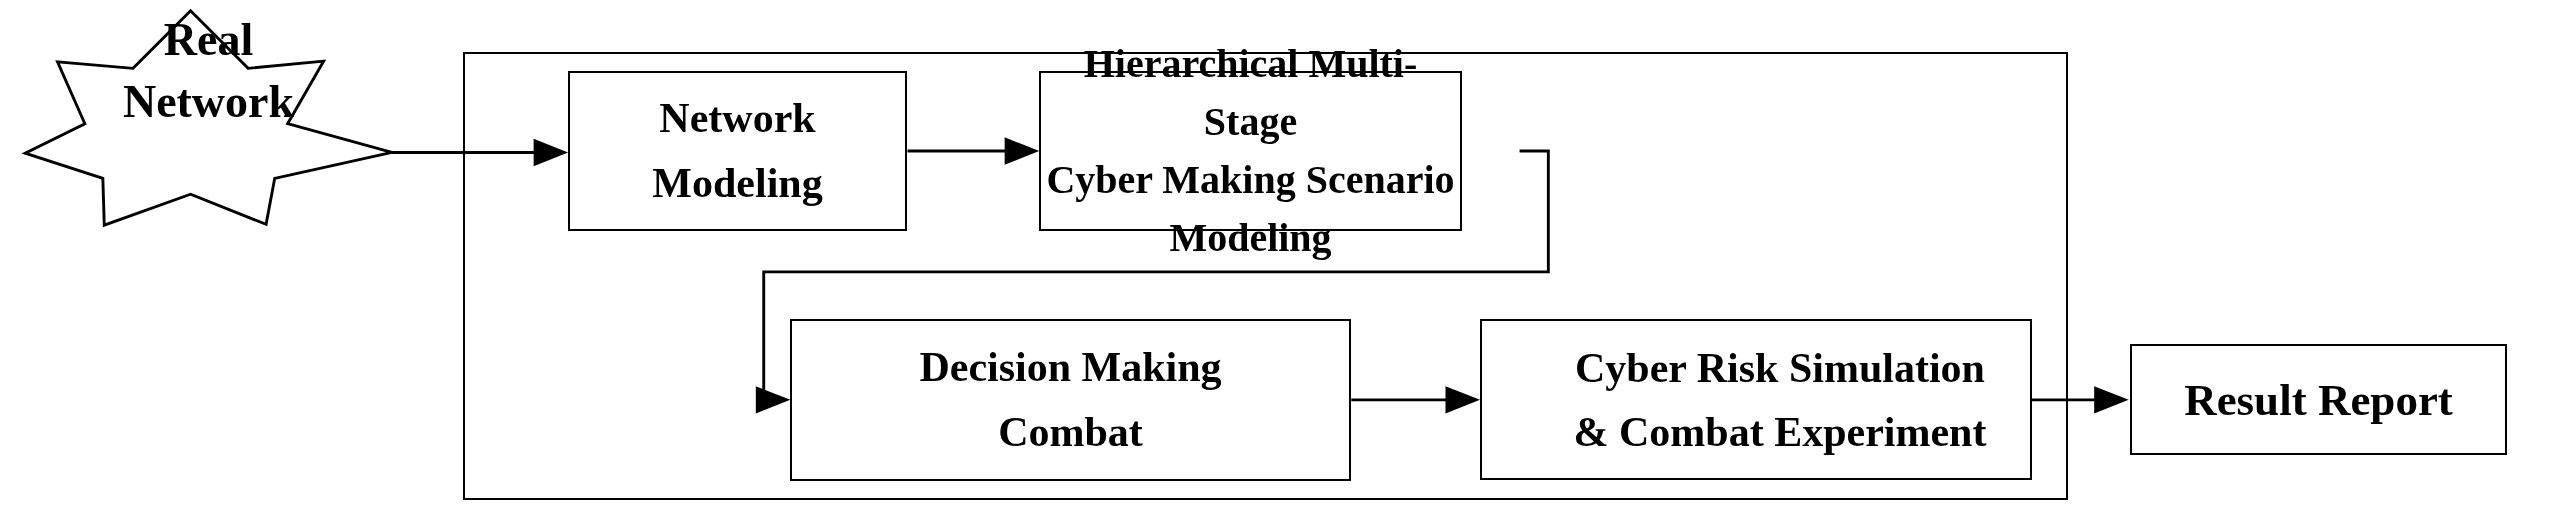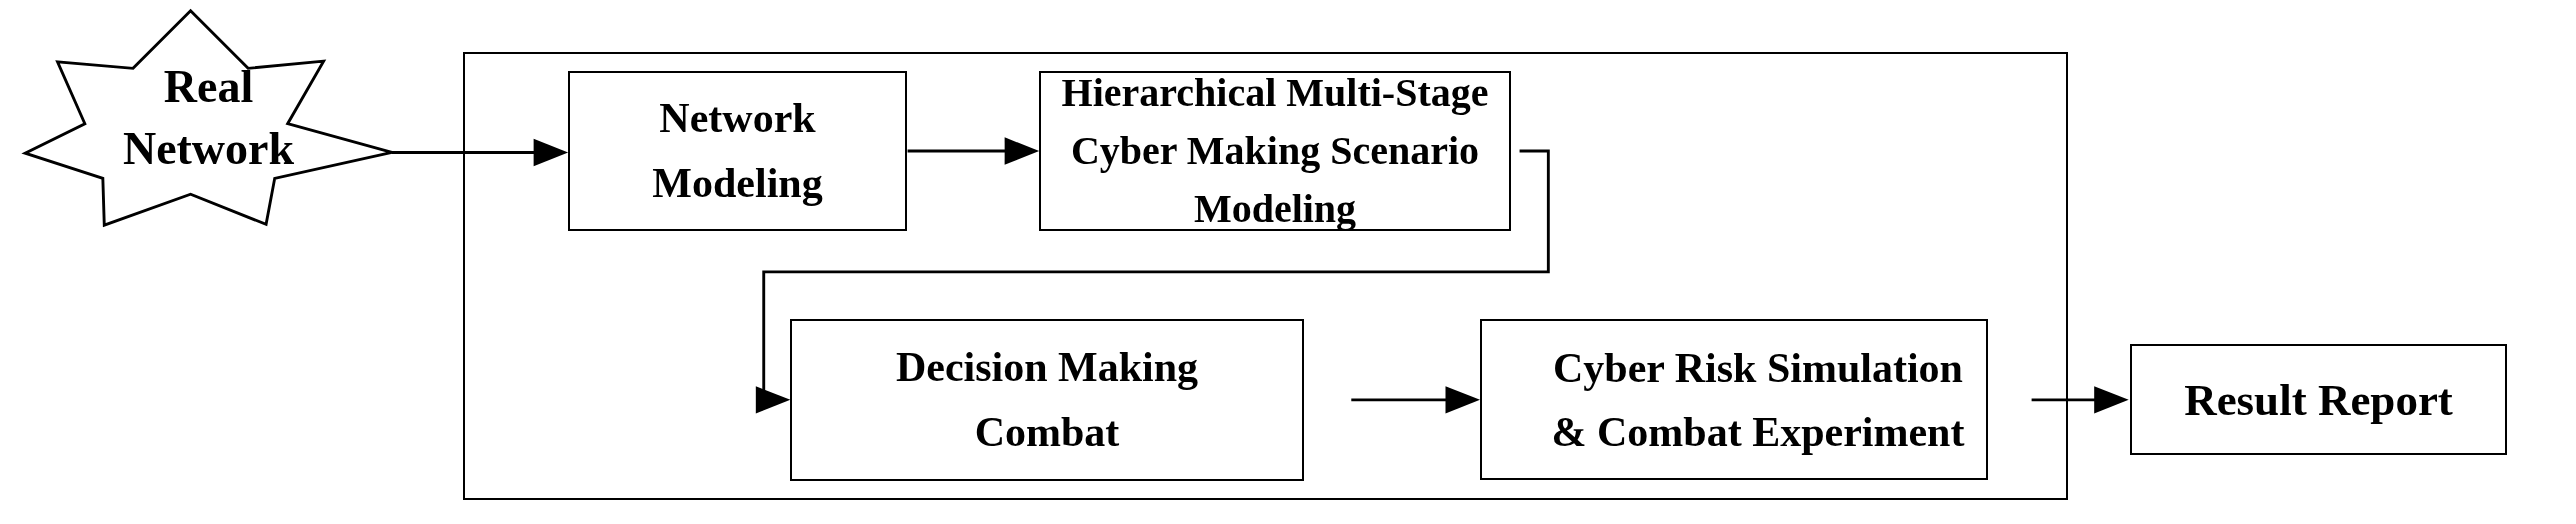--- a/index.html
+++ b/index.html
@@ -33,32 +33,32 @@
     background: #ffffff;
     display: flex;
     flex-direction: column;
     align-items: center;
     justify-content: center;
     text-align: center;
     font-weight: bold;
     z-index: 3;
   }
   .box-network  { left: 568px;  top: 71px;  width: 339px; height: 160px; font-size: 42px; line-height: 65px; }
-  .box-hier     { left: 1039px; top: 71px;  width: 472px; height: 160px; font-size: 40px; line-height: 58px; }
-  .box-decision { left: 790px; top: 319px; width: 514px; height: 162px; font-size: 42px; line-height: 65px; }
-  .box-cyber    { left: 1480px; top: 319px; width: 508px; height: 161px; font-size: 42px; line-height: 64px; padding-left: 48px; }
+  .box-hier     { left: 1039px; top: 71px;  width: 423px; height: 160px; font-size: 40px; line-height: 58px; }
+  .box-decision { left: 790px; top: 319px; width: 561px; height: 162px; font-size: 42px; line-height: 65px; }
+  .box-cyber    { left: 1480px; top: 319px; width: 552px; height: 161px; font-size: 42px; line-height: 64px; padding-left: 48px; }
   .box-result   { left: 2130px; top: 344px; width: 377px; height: 111px; font-size: 45px; line-height: 50px; }
   .star-label {
     position: absolute;
     left: 25px; top: 9.3px;
     width: 367px; height: 218px;
     display: flex;
     flex-direction: column;
     align-items: center;
-    justify-content: center;
+    justify-content: flex-start;
     text-align: center;
     font-weight: bold;
     font-size: 46px;
     line-height: 62px;
     z-index: 4;
   }
 </style>
 </head>
 <body>
 

